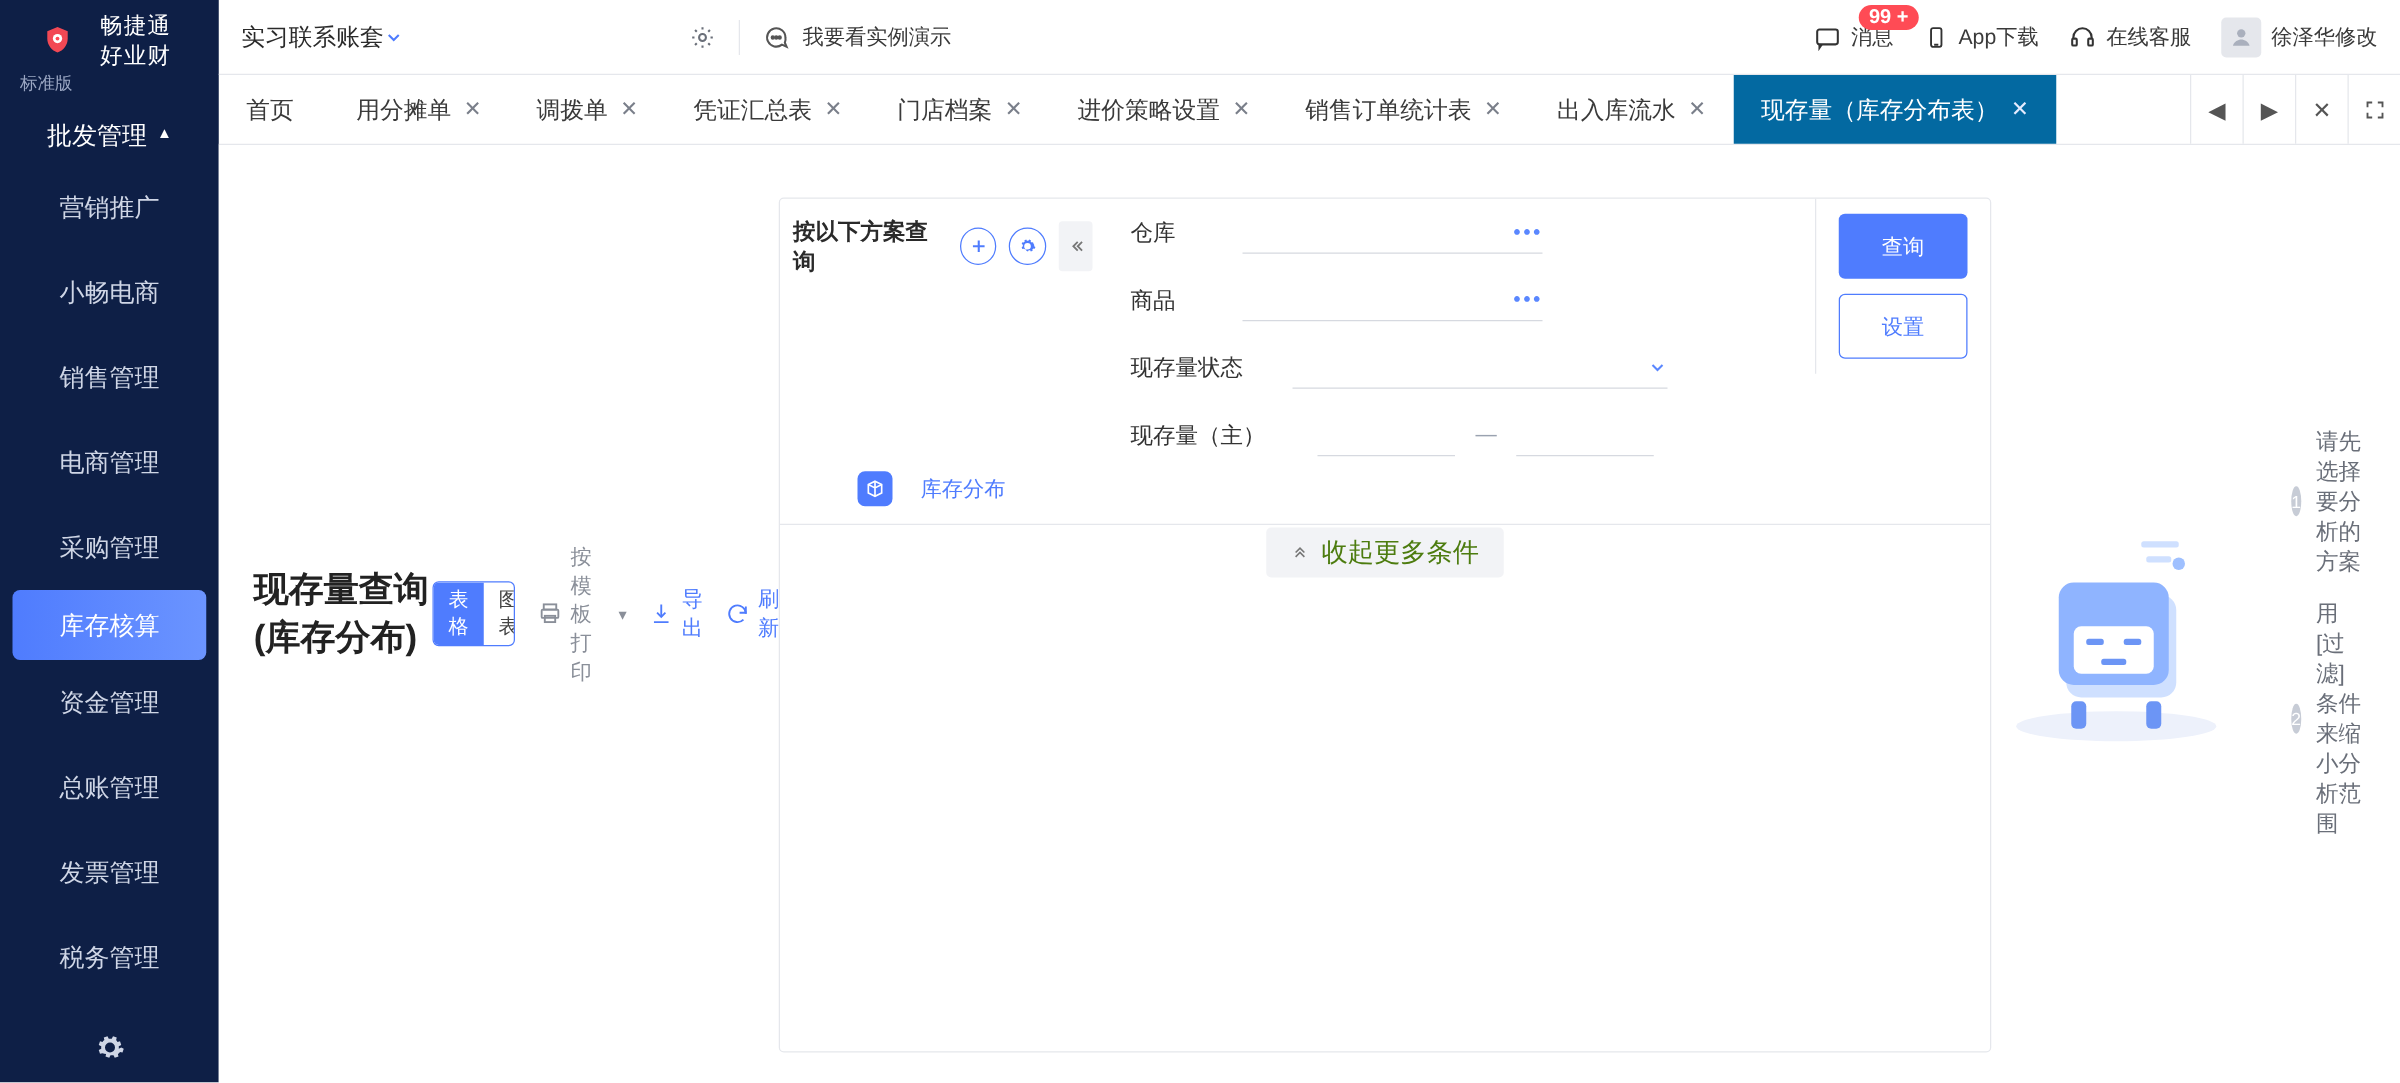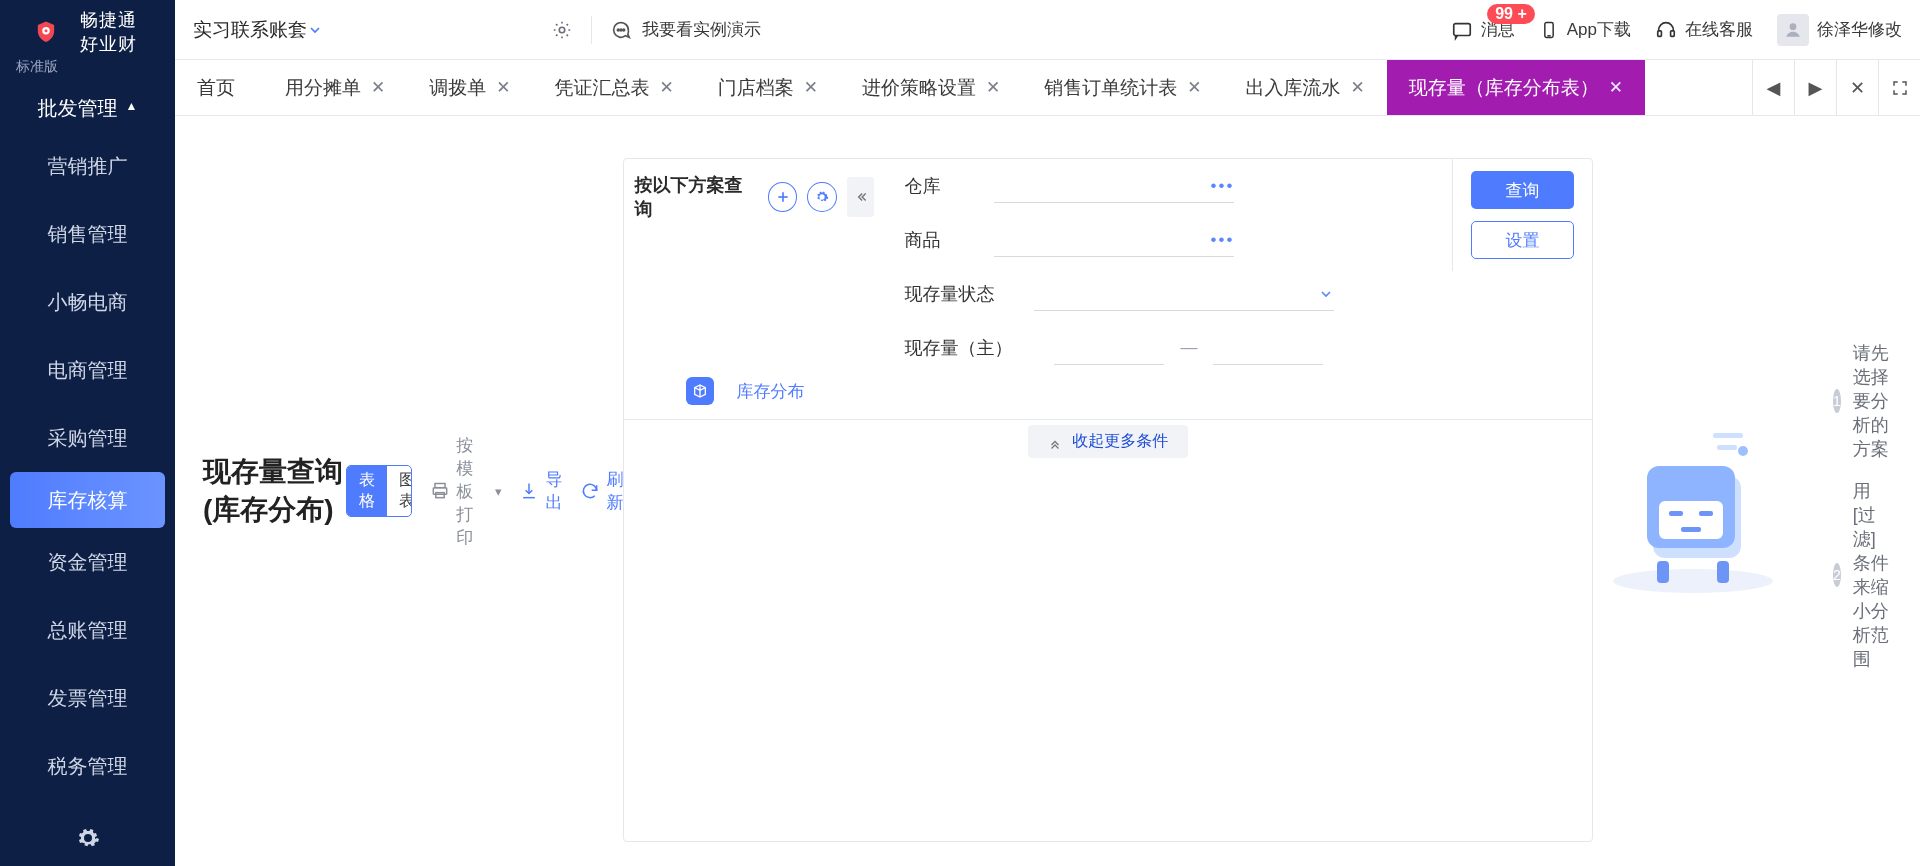--- a/index.html
+++ b/index.html
@@ -42,21 +42,21 @@
 .hdr .right{margin-left:auto;display:flex;align-items:center;gap:24px}
 .hitm{display:flex;align-items:center;gap:8px;font-size:17px;color:#3a3a3a;position:relative}
 .badge{position:absolute;top:-14px;right:-20px;background:var(--red);color:#fff;border-radius:14px;padding:1px 8px;font-size:16px;font-weight:600}
 .avatar{width:32px;height:32px;background:#e5e7ec;border-radius:4px;display:flex;align-items:center;justify-content:center;color:#aab0bd}
 
 
 .tabs{height:56px;display:flex;align-items:stretch;border-bottom:1px solid var(--line)}
 .tab{display:flex;align-items:center;gap:10px;padding:0 22px;font-size:19px;color:#3a3a3a;position:relative;cursor:pointer;white-space:nowrap}
 .tab.home{padding-right:28px}
 .tab .x{color:#7a7f8a;font-size:17px}
-.tab.active{background:#a21caf;color:#fff}
+.tab.active{background:#0369a1;color:#fff}
 .tab.active .x{color:#e6ecff}
 .tabctl{display:flex;align-items:stretch}
 .tabbtn{width:42px;display:flex;align-items:center;justify-content:center;border-left:1px solid var(--line);color:#555;cursor:pointer;font-size:18px}
 
 
 .content{flex:1;background:#fff;padding:24px 28px;display:flex;flex-direction:row;min-height:0}
 .titlebar{display:flex;align-items:center}
 .titlebar h1{font-size:28px;font-weight:600;color:#222}
 .tactions{margin-left:auto;display:flex;align-items:center;gap:18px}
 .tog{display:flex;border:1px solid var(--blue);border-radius:5px;overflow:hidden;font-size:16px}
@@ -80,28 +80,28 @@
 .f{display:flex;align-items:center;gap:20px}
 .f .fl{min-width:70px;color:#333;font-size:18px}
 .fin{position:relative;width:240px;height:34px;border-bottom:1px solid #d6d9e0;display:flex;align-items:center;justify-content:flex-end;color:var(--blue)}
 .fin.wide{width:300px}
 .dots{letter-spacing:2px;color:#5a87ff}
 .chevd{color:#5a87ff}
 .range{display:flex;align-items:center;gap:16px}
 .range .box{width:110px;height:34px;border-bottom:1px solid #d6d9e0}
 .range .dash{color:#9aa2b0}
 .pact{width:140px;flex:none;padding:12px 18px;display:flex;flex-direction:column;gap:12px;border-left:1px solid var(--line);align-items:stretch}
-.btn{height:38px;border-radius:5px;display:flex;align-items:center;justify-content:center;font-size:17px;cursor:pointer}
+.btn{height:52px;border-radius:5px;display:flex;align-items:center;justify-content:center;font-size:17px;cursor:pointer}
 .btn.prim{background:var(--blue);color:#fff}
 .btn.ghost{border:1px solid var(--blue);color:var(--blue)}
 
 .plan{padding:8px 0 14px 62px;display:flex;align-items:center;gap:22px;color:var(--blue)}
 .plan .picon{width:28px;height:28px;border-radius:6px;background:var(--blue);color:#fff;display:flex;align-items:center;justify-content:center}
 .morebar{height:44px;background:#fff;display:flex;align-items:center;justify-content:center;border-top:1px solid var(--line)}
-.morebtn{background:#f2f3f6;padding:6px 20px;border-radius:4px;color:#1d4ed8;display:flex;align-items:flex-end;gap:10px;font-size:16px}
+.morebtn{background:#f2f3f6;padding:6px 20px;border-radius:4px;color:#4d7c0f;display:flex;align-items:center;gap:10px;font-size:21px}
 
 .empty{flex:1;display:flex;align-items:center;justify-content:center;gap:40px;margin-top:30px}
 .emptytext{display:flex;flex-direction:column;gap:18px}
 .erow{display:flex;align-items:center;gap:12px;color:#6a6f79;font-size:18px}
 .estep{width:24px;height:24px;border-radius:50%;background:#c7ccd6;color:#fff;display:flex;align-items:center;justify-content:center;font-size:14px}
 svg{display:block}
 </style>
 </head>
 <body>
 
@@ -120,22 +120,22 @@
     </div>
     <div class="side-sub">标准版</div>
 
     <div class="sidecat">
       <span>批发管理</span>
       <span class="tri">▲</span>
     </div>
 
     <div id="sideitems">
         <div class="sideitem">营销推广</div>
+        <div class="sideitem">小畅电商</div>
         <div class="sideitem">销售管理</div>
-        <div class="sideitem">小畅电商</div>
         <div class="sideitem">电商管理</div>
         <div class="sideitem">采购管理</div>
         <div class="sideitem active">库存核算</div>
         <div class="sideitem">资金管理</div>
         <div class="sideitem">总账管理</div>
         <div class="sideitem">发票管理</div>
         <div class="sideitem">税务管理</div>
       </div>
 
     <div class="side-footer">

